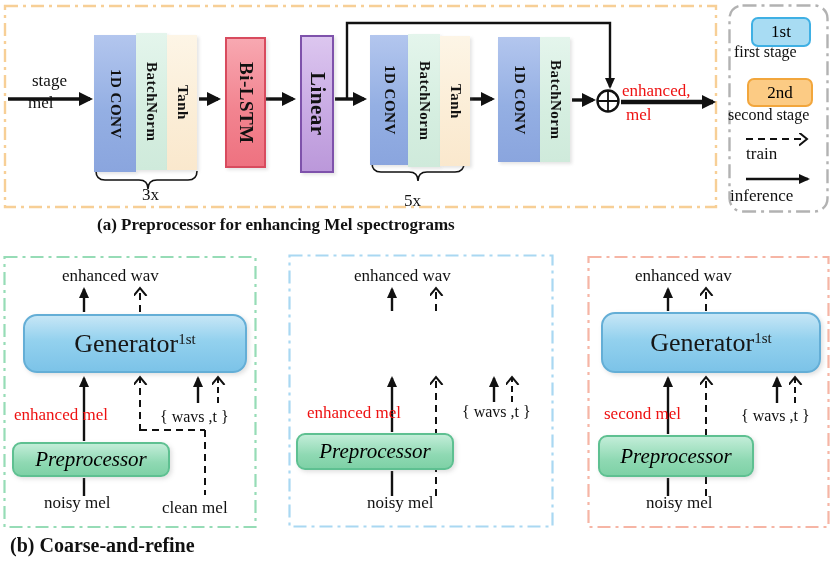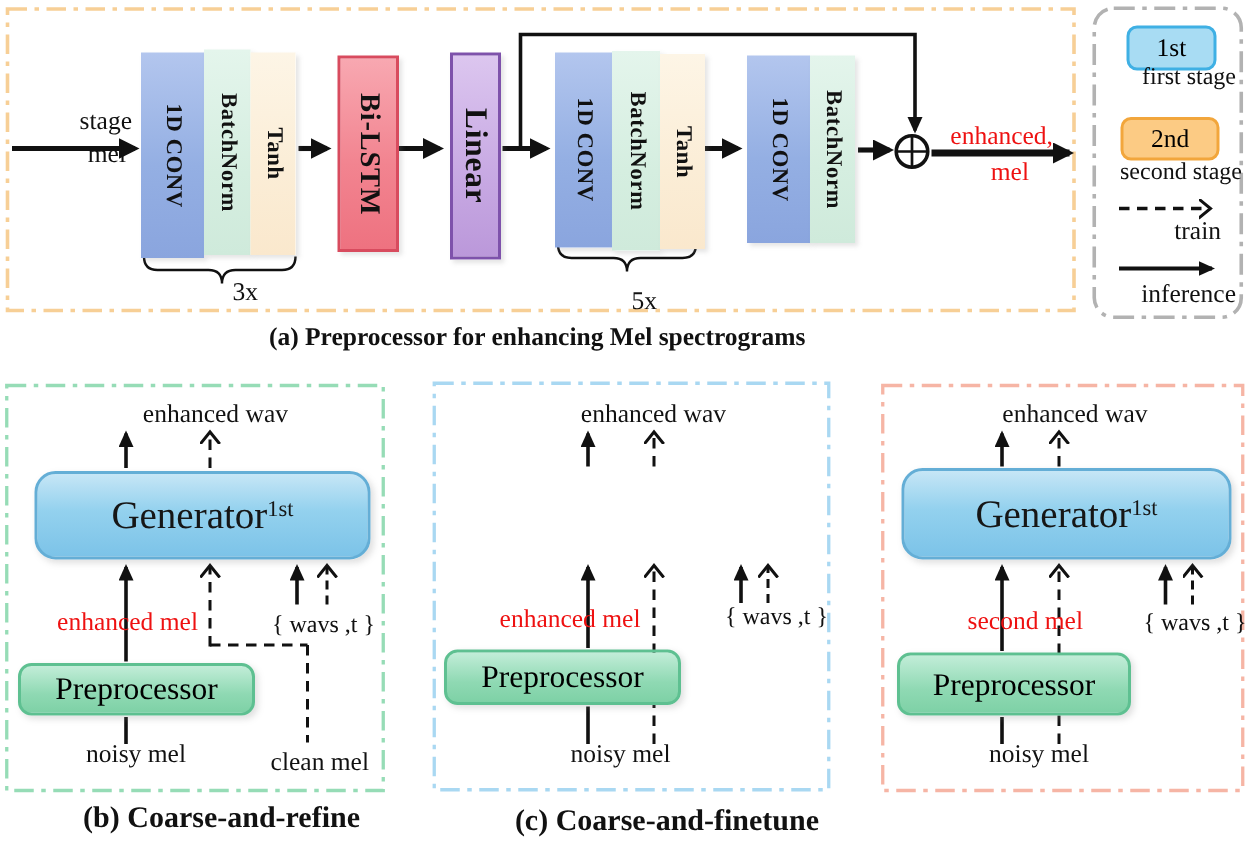--- a/index.html
+++ b/index.html
@@ -1,37 +1,37 @@
 <!DOCTYPE html>
 <html><head>
 <meta charset="utf-8">
 <style>
   html,body{margin:0;padding:0;background:#ffffff;}
   #canvas{position:relative;width:831px;height:563px;background:#ffffff;overflow:hidden;
           font-family:"Liberation Serif","DejaVu Serif",serif;}
   svg{position:absolute;left:0;top:0;}
-  .t{position:absolute;color:#111;text-align:right;white-space:nowrap;line-height:1.05;}
+  .t{position:absolute;color:#111;text-align:left;white-space:nowrap;line-height:1.05;}
   .red{color:#ee1111;}
   .bold{font-weight:bold;}
   .slab{position:absolute;display:flex;align-items:center;justify-content:center;
         box-shadow:2px 2px 3px rgba(130,130,130,.22);}
   .vtext{writing-mode:vertical-rl;font-weight:bold;color:#111;letter-spacing:.5px;white-space:nowrap;}
   .blue-slab{background:linear-gradient(180deg,#b3c6ee 0%,#94afe3 55%,#8aa5de 100%);}
   .green-slab{background:linear-gradient(180deg,#e4f5ec 0%,#d5eee0 60%,#cfeadb 100%);}
   .cream-slab{background:linear-gradient(180deg,#fdf5e6 0%,#fbedd6 60%,#fae8cd 100%);}
   .bilstm{background:linear-gradient(180deg,#f8a8b1 0%,#f28490 55%,#ee7280 100%);border:2px solid #d84b5e;}
   .linear{background:linear-gradient(180deg,#dcc6ef 0%,#c9abe4 55%,#bb98da 100%);border:2px solid #7e52ab;}
   .rbox{position:absolute;display:flex;align-items:center;justify-content:center;
         box-shadow:2px 2px 4px rgba(130,130,130,.25);}
   .gen-blue{background:linear-gradient(180deg,#c6e6f6 0%,#93d1ee 45%,#7cc3e8 100%);
             border:2px solid #64aed6;border-radius:14px;}
   .gen-orange{background:linear-gradient(180deg,#fde4ba 0%,#fbc579 55%,#f9ba63 100%);
             border:2px solid #eda449;border-radius:14px;}
   .preproc{background:linear-gradient(180deg,#c2edd8 0%,#8fd9b3 60%,#7ed1a6 100%);
-            border:2px solid #5ec091;border-radius:9px;}
+            border:2px solid #5ec091;border-radius:9px;font-style:italic;}
   .chip{position:absolute;display:flex;align-items:center;justify-content:center;border-radius:7px;}
   .chip-blue{background:#a8dcf3;border:2px solid #3fb0e4;}
   .chip-orange{background:#fccb84;border:2px solid #f2a63c;}
   .gen-label{font-size:26px;color:#161616;}
   .gen-sup{font-size:15px;vertical-align:8px;}
 </style>
 </head>
 <body>
 
 <div id="canvas">
@@ -174,21 +174,20 @@
   <div class="t" style="left:162px;top:499px;width:84px;font-size:17px;">clean mel</div>
   <div class="t bold" style="left:10px;top:535px;width:230px;font-size:20px;">(b) Coarse-and-refine</div>
 
   <div class="t" style="left:354px;top:267px;width:130px;font-size:17px;">enhanced wav</div>
   <div class="t red" style="left:307px;top:404px;width:120px;font-size:17px;">enhanced mel</div>
   <div class="t" style="left:462px;top:404px;width:90px;font-size:16px;">{ wavs ,t }</div>
   <div class="rbox preproc" style="left:296px;top:433px;width:154px;height:33px;">
     <span style="font-size:21px;">Preprocessor</span>
     </div>
   <div class="t" style="left:367px;top:494px;width:80px;font-size:17px;">noisy mel</div>
-  <div class="t bold" style="left:296px;top:537px;width:250px;font-size:20px;">(c) Coarse-and-finetune</div>
 
   <div class="t" style="left:635px;top:267px;width:130px;font-size:17px;">enhanced wav</div>
   <div class="rbox gen-blue" style="left:601px;top:312px;width:216px;height:57px;">
     <span class="gen-label"><span>Generator</span><span class="gen-sup">1st</span></span>
   </div>
   <div class="t red" style="left:604px;top:405px;width:118px;font-size:17px;">second mel</div>
   <div class="t" style="left:741px;top:408px;width:90px;font-size:16px;">{ wavs ,t }</div>
   <div class="rbox preproc" style="left:598px;top:435px;width:152px;height:38px;">
     <span style="font-size:21px;">Preprocessor</span>
     </div>

